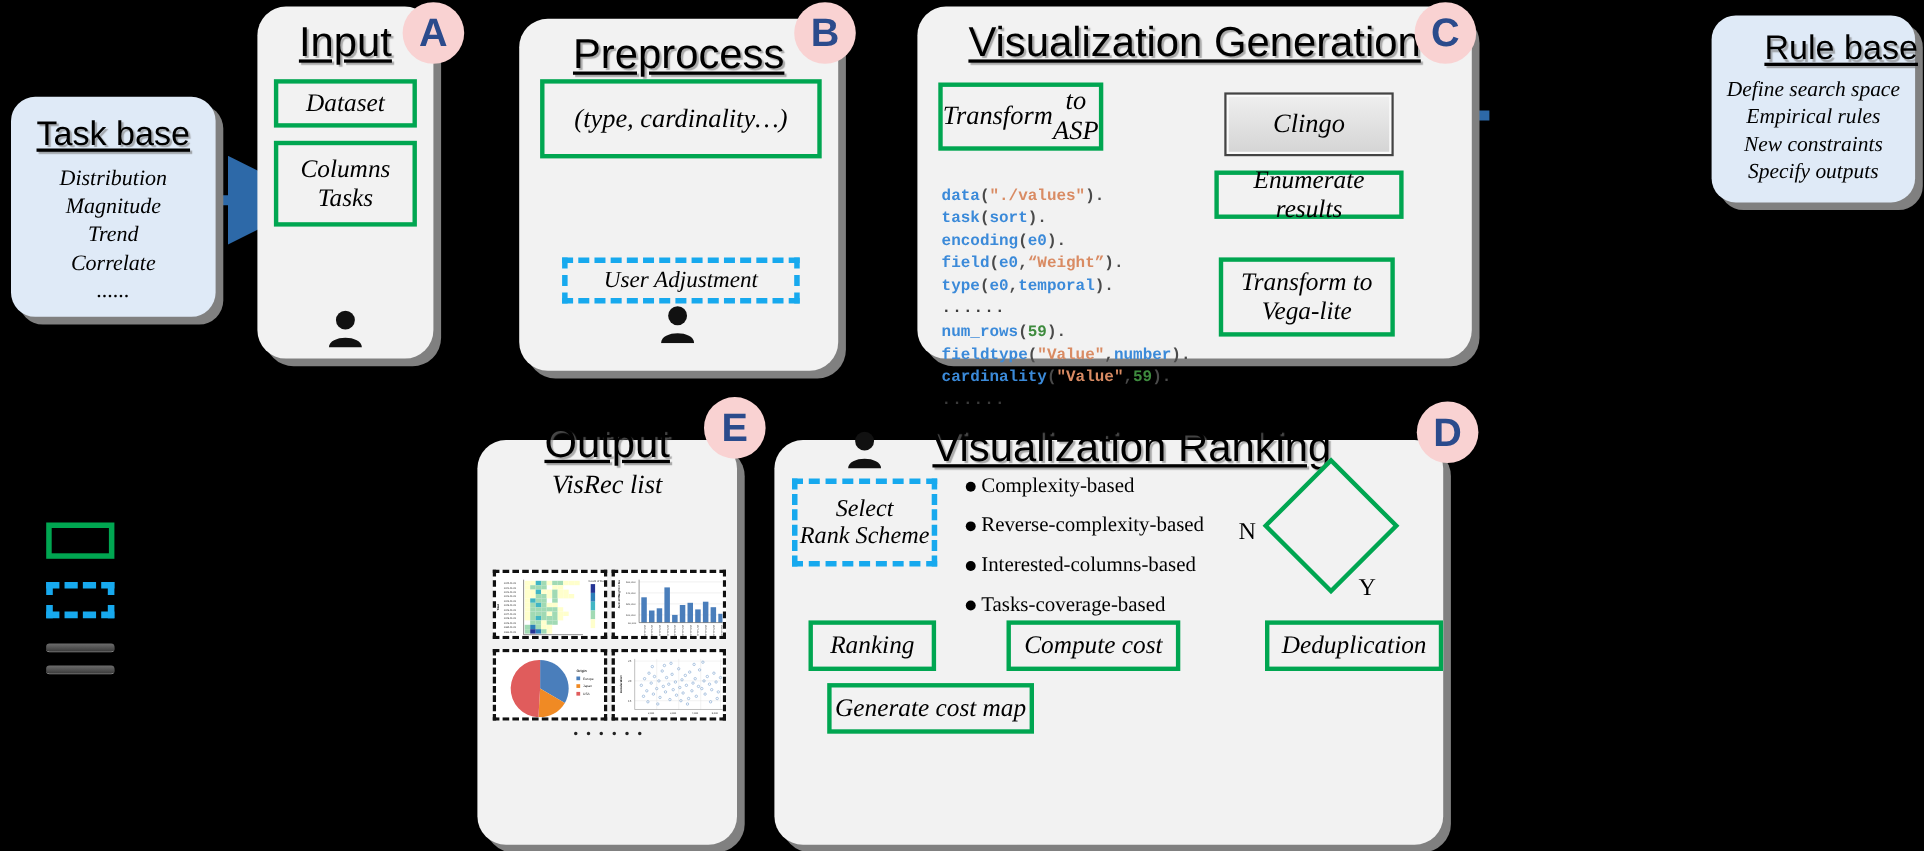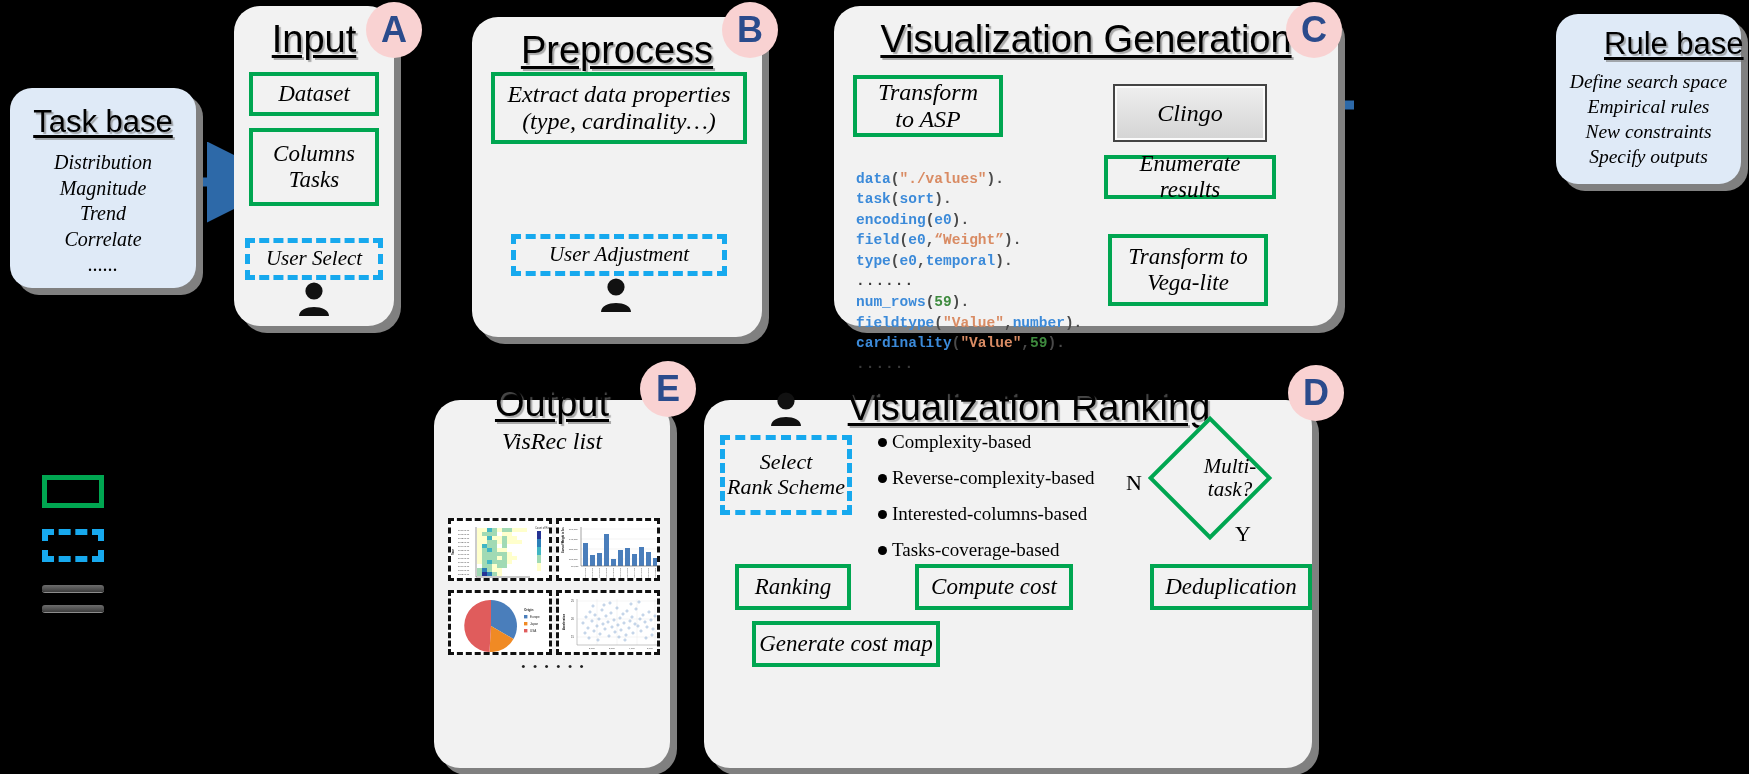--- a/index.html
+++ b/index.html
@@ -260,49 +260,45 @@
   <div class="panel" style="left:234px; top:6px; width:160px; height:320px;">
     <div class="ptitle" style="top:12px; font-size:38px;">Input</div>
   </div>
   <div class="gbox" style="left:249px; top:72px; width:130px; height:44px; font-size:23px;">
     <span>Dataset</span>
   </div>
   <div class="gbox" style="left:249px; top:128px; width:130px; height:78px; font-size:23px; flex-direction:column;">
     <span>Columns</span>
     <span>Tasks</span>
   </div>
-  <div class="dbox" style="left:245px; top:238px; width:138px; height:42px; font-size:21px;">
-    <span>User Select</span>
-  </div>
   <svg class="person" style="left:296px; top:282px;" width="36" height="34" viewBox="0 0 36 34">
     <circle cx="18" cy="9" r="8.6" fill="#111"></circle>
     <path d="M3,34 C3,22 33,22 33,34 z" fill="#111"></path>
   </svg>
   <div class="badge" style="left:366px; top:2px;">A</div>
 
   <div class="panel" style="left:472px; top:6px; width:290px; height:320px;margin-top:11px;">
     <div class="ptitle" style="top:12px; font-size:38px;">Preprocess</div>
   </div>
   <div class="gbox" style="left:491px; top:72px; width:256px; height:72px; font-size:24px; flex-direction:column;">
-    <span>Extract data properties</span>
     <span>(type, cardinality…)</span>
   </div>
   <div class="dbox" style="left:511px; top:234px; width:216px; height:42px; font-size:21px;">
     <span>User Adjustment</span>
   </div>
   <svg class="person" style="left:598px; top:278px;" width="36" height="34" viewBox="0 0 36 34">
     <circle cx="18" cy="9" r="8.6" fill="#111"></circle>
     <path d="M3,34 C3,22 33,22 33,34 z" fill="#111"></path>
   </svg>
   <div class="badge" style="left:722px; top:2px;">B</div>
 
   <div class="panel" style="left:834px; top:6px; width:504px; height:320px;">
     <div class="ptitle" style="top:12px; font-size:38px;">Visualization Generation</div>
   </div>
-  <div class="gbox" style="left:853px; top:75px; width:150px; height:62px; font-size:24px; flex-direction:column;">
+  <div class="gbox" style="left:853px; top:75px; width:150px; height:62px; font-size:24px; flex-direction:row;">
     <span>Transform</span>
     <span>to ASP</span>
   </div>
 
   <div class="code" style="left:856px; top:148px;">
 <span class="kw">data</span><span class="pun">(</span><span class="str">"./values"</span><span class="pun">).</span>
 <span class="kw">task</span><span class="pun">(</span><span class="kw">sort</span><span class="pun">).</span>
 <span class="kw">encoding</span><span class="pun">(</span><span class="kw">e0</span><span class="pun">).</span>
 <span class="kw">field</span><span class="pun">(</span><span class="kw">e0</span><span class="pun">,</span><span class="str">“Weight”</span><span class="pun">).</span>
 <span class="kw">type</span><span class="pun">(</span><span class="kw">e0</span><span class="pun">,</span><span class="kw">temporal</span><span class="pun">).</span>
@@ -650,24 +646,20 @@
       <span class="dot"></span>
       <span>Interested-columns-based</span>
     </div>
     <div class="rank-item" style="height:36px;">
       <span class="dot"></span>
       <span>Tasks-coverage-based</span>
     </div>
   </div>
 
   <div class="diamond" style="left:1166px; top:434px; width:88px; height:88px;"></div>
-  <div class="diamond-label" style="left:1155px; top:452px; width:150px; height:52px; font-size:21px; flex-direction:column;">
-    <span>Multi-</span>
-    <span>task?</span>
-  </div>
   <div style="position:absolute; left:1126px; top:470px; font-size:22px; color:#000;">N</div>
   <div style="position:absolute; left:1235px; top:521px; font-size:22px; color:#000;">Y</div>
 
   <div class="gbox" style="left:1150px; top:564px; width:162px; height:46px; font-size:23px;">
     <span>Deduplication</span>
   </div>
   <div class="gbox" style="left:915px; top:564px; width:158px; height:46px; font-size:23px;">
     <span>Compute cost</span>
   </div>
   <div class="gbox" style="left:735px; top:564px; width:116px; height:46px; font-size:23px;">

